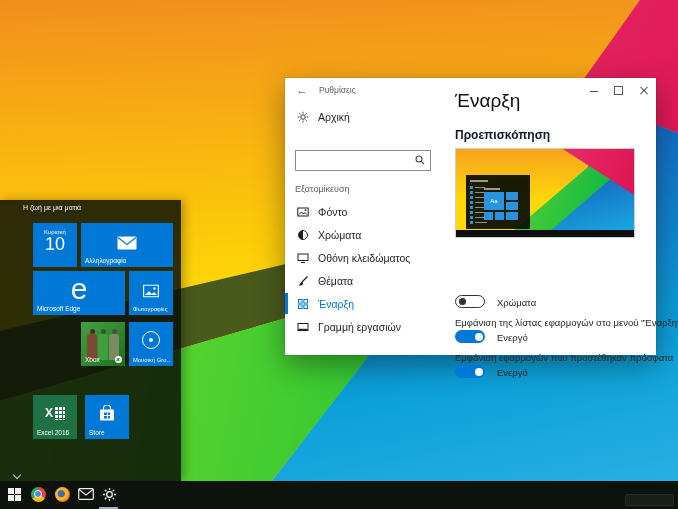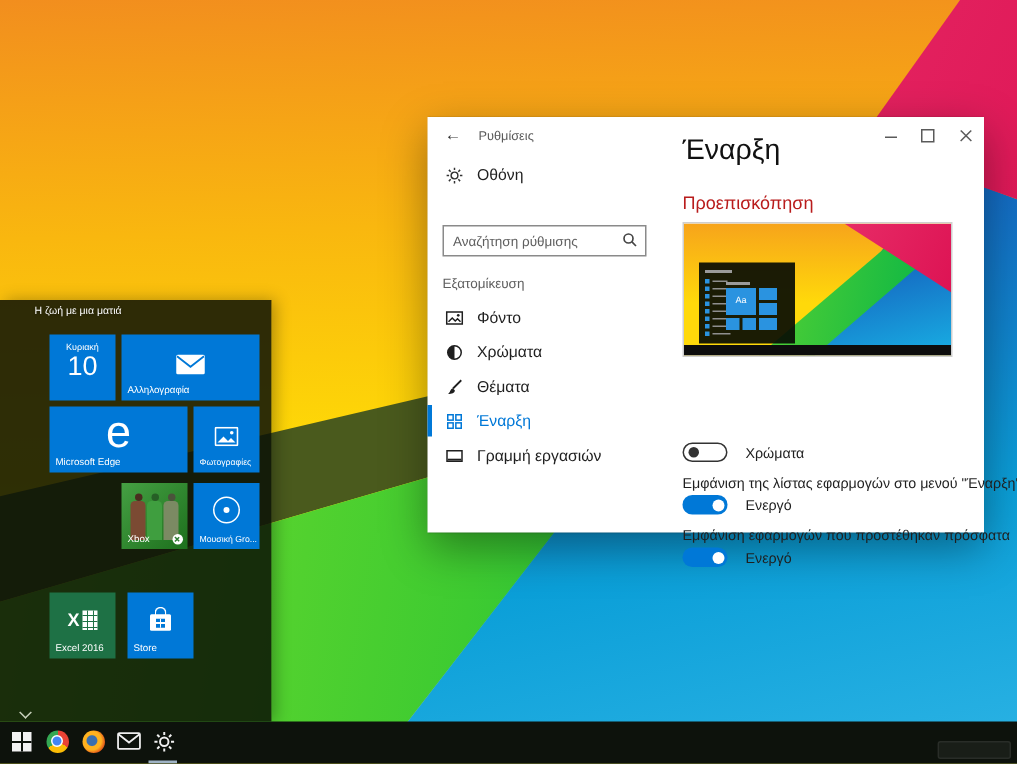--- a/index.html
+++ b/index.html
@@ -105,21 +105,21 @@
   .nav-list{position:absolute;left:0;top:98px;width:100%;}
   .nav-item{position:relative;height:23px;display:flex;align-items:center;color:#1f1f1f;}
   .nav-item .nav-ico{margin-left:12px;flex:none;}
   .nav-item .nav-label{margin-left:9px;font-size:10.5px;white-space:nowrap;text-align:right;}
   .nav-item.selected{color:#0078d7;}
   .nav-item.selected::before{content:"";position:absolute;left:0;top:1px;bottom:1px;width:3px;background:#0078d7;}
   .nav-ico{width:12px;height:12px;}
 
   .content{position:absolute;left:170px;top:24px;right:0;bottom:0;}
   .page-title{position:absolute;left:0;top:-12px;font-size:19px;font-weight:300;color:#111;}
-  .preview-heading{position:absolute;left:0;top:26px;font-size:12px;font-weight:400;color:#b91c1c;}
+  .preview-heading{position:absolute;left:0;top:26px;font-size:12px;font-weight:700;color:#0f172a;}
   .preview{position:absolute;left:0;top:46px;width:178px;height:88px;border:1px solid #cfcfcf;overflow:hidden;}
   .pv-yellow{background:linear-gradient(180deg,#f7a41b,#ffd90a 60%);}
   .pv-pink{background:linear-gradient(115deg,#f2477b,#db0e50);clip-path:polygon(60% 0,100% 0,100% 52%);}
   .pv-blue{background:linear-gradient(165deg,#1d3e7d 5%,#1566c0 45%,#18a8e0 95%);
     clip-path:polygon(75% 18%,100% 51%,100% 100%,46% 100%);}
   .pv-green{background:linear-gradient(100deg,#77dd2b,#00b248);
     clip-path:polygon(75% 19%,88% 32%,49% 100%,28% 100%);}
   .pv-startmenu{position:absolute;left:10px;top:26px;width:64px;height:54px;background:rgba(8,12,4,0.92);}
   .pv-line{position:absolute;height:1.5px;background:#9a9a9a;}
   .pv-applist{position:absolute;left:4px;top:10px;}
@@ -238,25 +238,24 @@
     </div>
 
     <div class="sidebar">
       <div class="home-row">
         <svg class="nav-ico" viewBox="0 0 16 16">
           <g stroke="#333" fill="none" stroke-width="1.3">
             <circle cx="8" cy="8" r="3"></circle>
             <path d="M8 1v2.2 M8 12.8V15 M1 8h2.2 M12.8 8H15 M3 3l1.6 1.6 M11.4 11.4L13 13 M13 3l-1.6 1.6 M4.6 11.4L3 13"></path>
           </g>
         </svg>
-        <span class="home-label">Οθόνη</span>
+        <span class="home-label">Αρχική</span>
       </div>
 
       <div class="search-box">
-        <input class="search-input" placeholder="Αναζήτηση ρύθμισης" style="">
         <svg class="search-ico" width="10" height="10" viewBox="0 0 10 10">
           <circle cx="4" cy="4" r="3" fill="none" stroke="#444" stroke-width="1.1"></circle>
           <path d="M6.3 6.3 L9 9" stroke="#444" stroke-width="1.1"></path>
         </svg>
       </div>
 
       <div class="section-label">Εξατομίκευση</div>
 
       <div class="nav-list">
         <div class="nav-item">
@@ -266,20 +265,27 @@
             <circle cx="8.5" cy="4.2" r="0.9" fill="currentColor"></circle>
           </svg>
           <span class="nav-label">Φόντο</span>
         </div>
         <div class="nav-item">
           <svg class="nav-ico" viewBox="0 0 12 12">
             <circle cx="6" cy="6" r="4.5" fill="none" stroke="currentColor" stroke-width="1"></circle>
             <path d="M6 1.5 A4.5 4.5 0 0 0 6 10.5 Z" fill="currentColor"></path>
           </svg>
           <span class="nav-label">Χρώματα</span>
+        </div>
+        <div class="nav-item">
+          <svg class="nav-ico" viewBox="0 0 12 12">
+            <rect x="1" y="2" width="10" height="6.5" fill="none" stroke="currentColor" stroke-width="1"></rect>
+            <path d="M4 10.5 h4" stroke="currentColor" stroke-width="1"></path>
+          </svg>
+          <span class="nav-label">Οθόνη κλειδώματος</span>
         </div>
         <div class="nav-item">
           <svg class="nav-ico" viewBox="0 0 12 12">
             <path d="M10.5 1.5 L5 7" stroke="currentColor" stroke-width="1.2" fill="none"></path>
             <path d="M4.8 6.8 C3 7.5 3.5 9.5 1.5 10.5 C4.5 11 6.5 9.5 6.2 8.2 Z" fill="currentColor"></path>
           </svg>
           <span class="nav-label">Θέματα</span>
         </div>
         <div class="nav-item selected">
           <svg class="nav-ico" viewBox="0 0 12 12">

